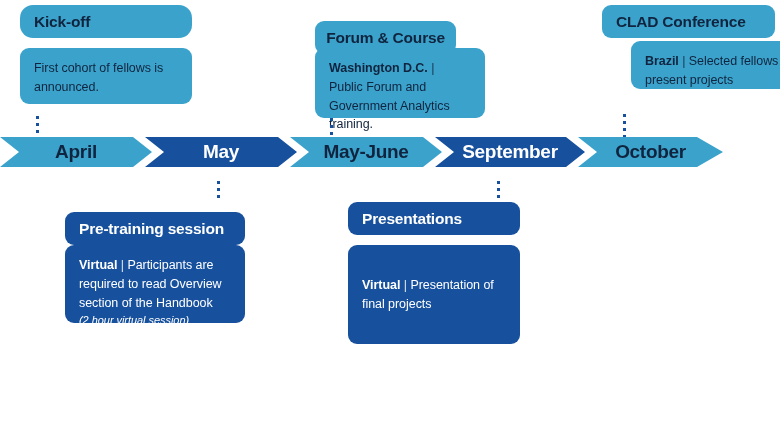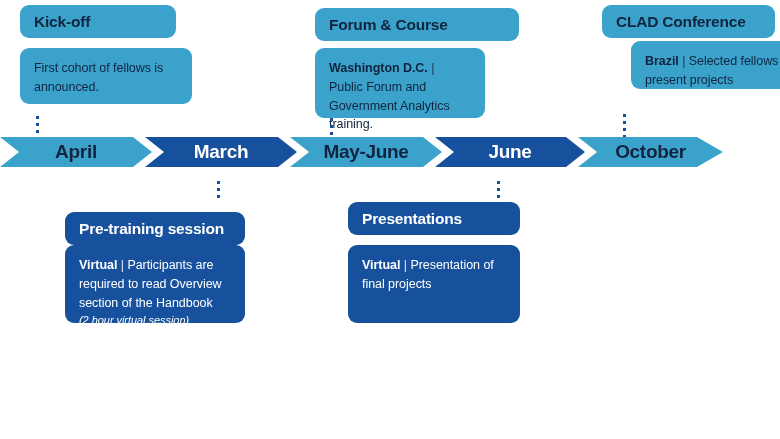--- a/index.html
+++ b/index.html
@@ -120,33 +120,33 @@
   }
   .chev-last {
     clip-path: polygon(0 0, calc(100% - 26px) 0, 100% 50%, calc(100% - 26px) 100%, 0 100%, 19px 50%);
   }
 </style>
 </head>
 <body>
 
 <div class="canvas">
 
-  <div class="card title-card light" style="left:20px; top:5px; width:156px; height:33px;">
+  <div class="card title-card light" style="left:20px; top:5px; width:172px; height:33px;border-radius:13px;">
     <span class="title-text on-light">Kick-off</span>
   </div>
 
   <div class="card body-card light" style="left:20px; top:48px; width:172px; height:56px;">
     <div class="body-text on-light">
       <b></b><span class="sep"></span><span>First cohort of fellows is announced.</span>
     </div>
   </div>
 
   <div class="connector" style="left:36px; top:116px; height:22px;"></div>
 
-  <div class="card title-card light" style="left:315px; top:8px; width:204px; height:33px;">
+  <div class="card title-card light" style="left:315px; top:21px; width:141px; height:33px;justify-content:center;">
     <span class="title-text on-light">Forum &amp; Course</span>
   </div>
 
   <div class="card body-card light" style="left:315px; top:48px; width:170px; height:70px;">
     <div class="body-text on-light">
       <b>Washington D.C.</b><span class="sep"> | </span><span>Public Forum and Government Analytics training.</span>
     </div>
   </div>
 
   <div class="connector" style="left:330px; top:118px; height:20px;"></div>
@@ -163,29 +163,29 @@
 
   <div class="connector" style="left:623px; top:114px; height:24px;"></div>
 
   <div class="timeline">
 
     <div class="chev chev-first light on-light" style="left:0px; width:152px;">
       <span>April</span>
     </div>
 
     <div class="chev chev-mid dark on-dark" style="left:145px; width:152px;">
-      <span>March</span>
+      <span>May</span>
     </div>
 
     <div class="chev chev-mid light on-light" style="left:290px; width:152px;">
       <span>May-June</span>
     </div>
 
     <div class="chev chev-mid dark on-dark" style="left:435px; width:150px;">
-      <span>June</span>
+      <span>September</span>
     </div>
 
     <div class="chev chev-last light on-light" style="left:578px; width:145px;">
       <span>October</span>
     </div>
 
   </div>
 
   <div class="connector" style="left:217px; top:181px; height:21px;"></div>
 
@@ -198,19 +198,19 @@
       <b>Virtual</b><span class="sep"> | </span><span>Participants are required to read Overview section of the Handbook</span><span class="body-note">(2 hour virtual session)</span>
     </div>
   </div>
 
   <div class="connector" style="left:497px; top:181px; height:21px;"></div>
 
   <div class="card title-card dark" style="left:348px; top:202px; width:172px; height:33px;">
     <span class="title-text on-dark">Presentations</span>
   </div>
 
-  <div class="card body-card dark" style="left:348px; top:245px; width:172px; height:78px;">
+  <div class="card body-card dark" style="left:348px; top:245px; width:172px; height:99px;align-items:center;">
     <div class="body-text on-dark">
       <b>Virtual</b><span class="sep"> | </span><span>Presentation of final projects</span>
     </div>
   </div>
 
 </div>
 
 </body></html>

